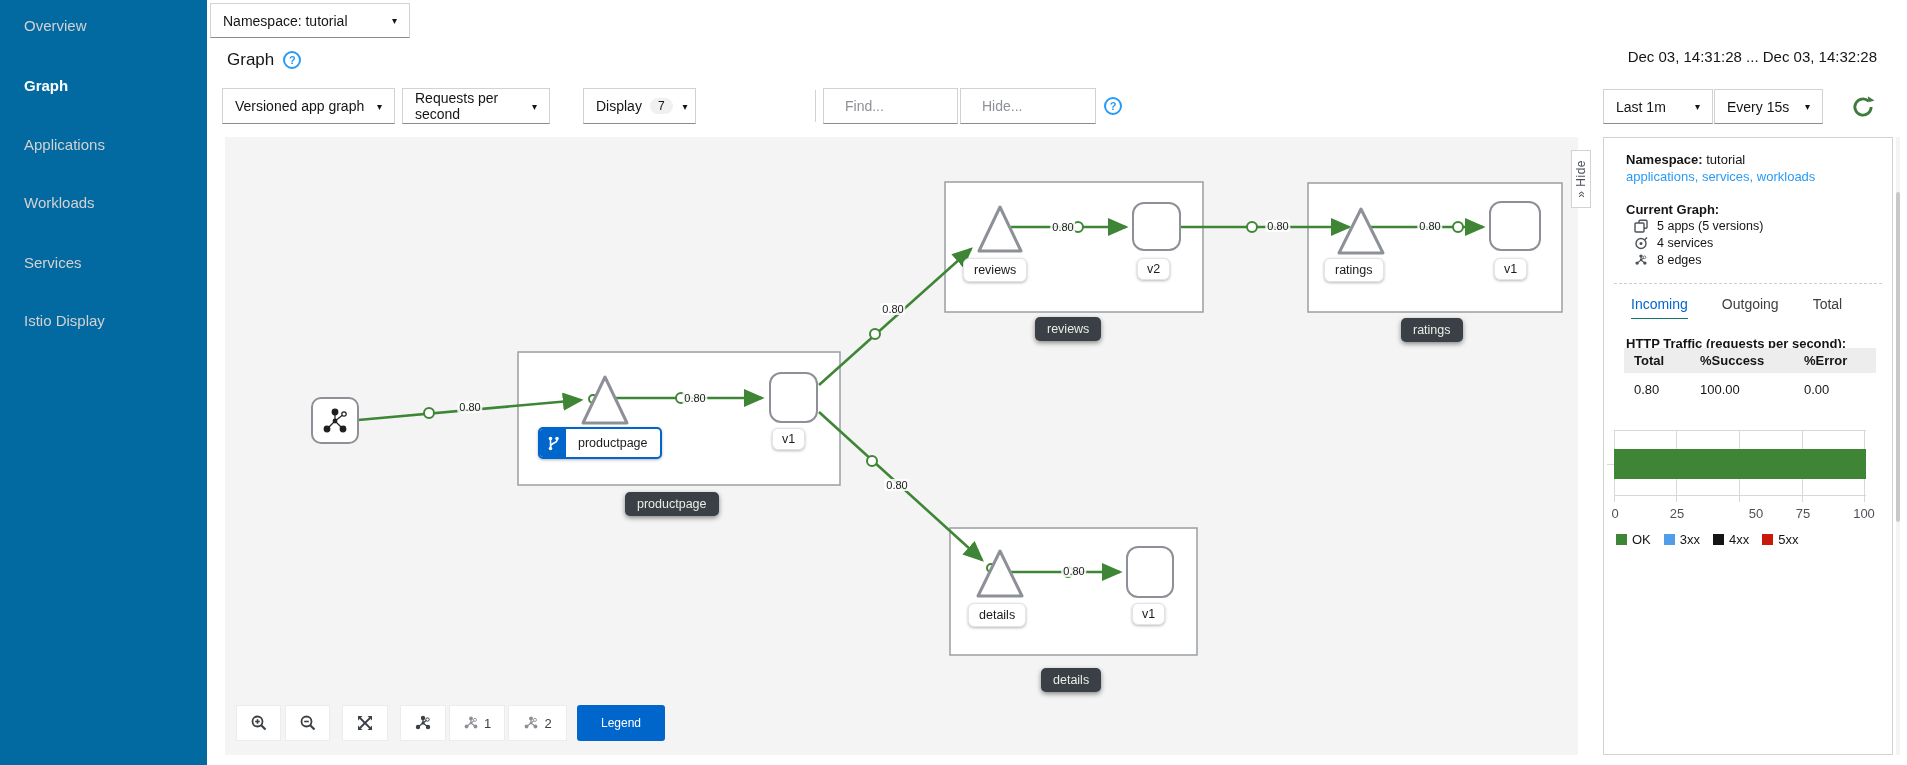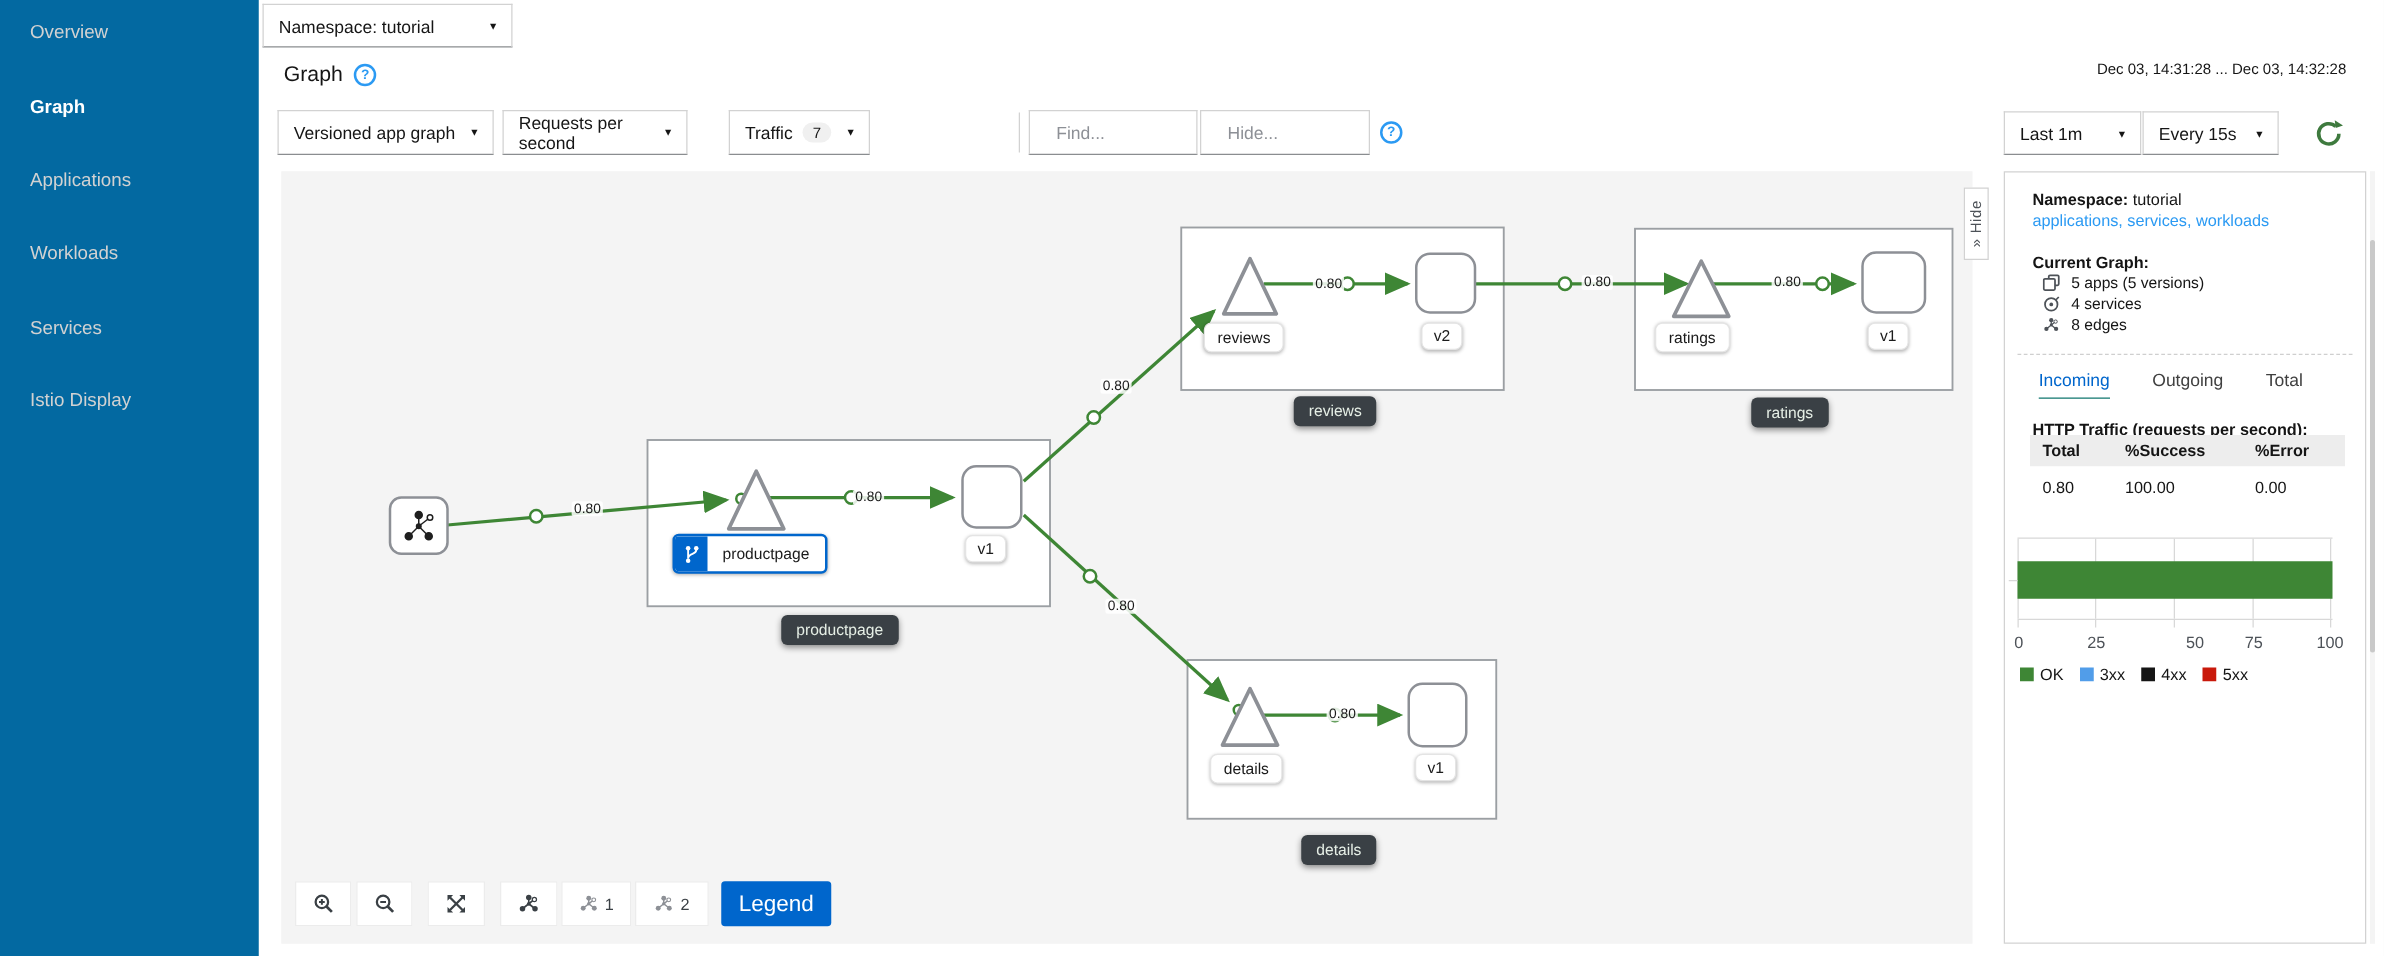--- a/index.html
+++ b/index.html
@@ -20,21 +20,21 @@
   .pf-select { display:flex; align-items:center; justify-content:space-between; padding:0 12px; cursor:pointer; }
   .caret { font-size:10px; color:#151515; margin-left:10px; }
   .pf-input { padding:0 21px; font-family:"Liberation Sans", sans-serif; }
   .pf-input::placeholder { color:#8d9096; }
   .qicon {
     width:18px; height:18px; border:2px solid #2b9af3; border-radius:50%;
     color:#2b9af3; font-size:11px; font-weight:bold;
     display:inline-flex; align-items:center; justify-content:center; cursor:pointer; flex:0 0 auto;
   }
   .page-title-row { position:absolute; left:227px; top:50px; display:flex; align-items:center; gap:9px; font-size:17px; }
-  .time-range { position:absolute; right:30px; top:48px; font-size:12px; }
+  .time-range { position:absolute; right:30px; top:48px; font-size:15px; }
   .count-pill { background:#f0f0f0; border-radius:10px; padding:1px 8px; font-size:12px; color:#151515; margin-left:8px; }
   .tb-divider { position:absolute; left:815px; top:90px; width:1px; height:32px; background:#d2d2d2; }
   
   .canvas { position:absolute; left:225px; top:137px; width:1353px; height:618px; background:#f4f4f4; }
   .echip {
     position:absolute; transform:translate(-50%,-50%); font-size:11px; color:#1a1a1a;
     background:rgba(255,255,255,0.85); padding:0 2px; border-radius:2px; white-space:nowrap;
   }
   .npill {
     position:absolute; background:#fff; border:1px solid #e4e4e4; border-radius:6px;
@@ -51,21 +51,21 @@
   .pp-text { display:flex; align-items:center; padding:0 12px; font-size:12.5px; color:#1b1b1b; }
   .gbadge {
     position:absolute; background:#3a4045; color:#e6efe6; font-size:12.5px;
     padding:5px 12px; border-radius:5px; box-shadow:0 2px 5px rgba(0,0,0,0.45); white-space:nowrap;
   }
   .cbtn {
     position:absolute; top:568px; height:36px; background:#fff; border:1px solid #ececec;
     display:flex; align-items:center; justify-content:center; gap:5px; cursor:pointer;
     font-size:13px; color:#3a4045;
   }
-  .cbtn.primary { background:#0066cc; border:none; color:#fff; font-size:18px; border-radius:3px; }
+  .cbtn.primary { background:#0066cc; border:none; color:#fff; font-size:12px; border-radius:3px; }
   .hide-tab {
     position:absolute; left:1571px; top:150px; width:20px; height:58px; background:#fff;
     border:1px solid #d2d2d2; display:flex; align-items:center; justify-content:center; cursor:pointer;
   }
   .hide-tab .vtext { writing-mode:vertical-rl; transform:rotate(180deg); font-size:12px; color:#4d5258; letter-spacing:0.5px; }
   
   .panel { position:absolute; left:1603px; top:137px; width:290px; height:618px; background:#fff; border:1px solid #d2d2d2; font-size:13px; }
   .panel .abs { position:absolute; }
   .plinks { color:#2b9af3; cursor:pointer; }
   .pstat { position:absolute; left:30px; display:flex; align-items:center; gap:9px; font-size:12.5px; color:#151515; }
@@ -117,21 +117,21 @@
 <div class="pf-select" style="left:222px;top:88px;width:173px;height:36px">
   <span>Versioned app graph</span>
   <span class="caret">▾</span>
 </div>
 <div class="pf-select" style="left:402px;top:88px;width:148px;height:36px">
   <span>Requests per second</span>
   <span class="caret">▾</span>
 </div>
 <div class="pf-select" style="left:583px;top:88px;width:113px;height:36px">
   <span style="display:flex;align-items:center">
-    <span>Traffic</span>
+    <span>Display</span>
     <span class="count-pill">7</span>
   </span>
   <span class="caret">▾</span>
 </div>
 <div class="tb-divider"></div>
 <input class="pf-input" style="left: 823px; top: 88px; width: 135px; height: 36px;" placeholder="Find...">
 <input class="pf-input" style="left: 960px; top: 88px; width: 136px; height: 36px;" placeholder="Hide...">
 <span class="qicon" style="position:absolute;left:1104px;top:97px">?</span>
 
 <div class="pf-select" style="left:1603px;top:89px;width:110px;height:35px">

